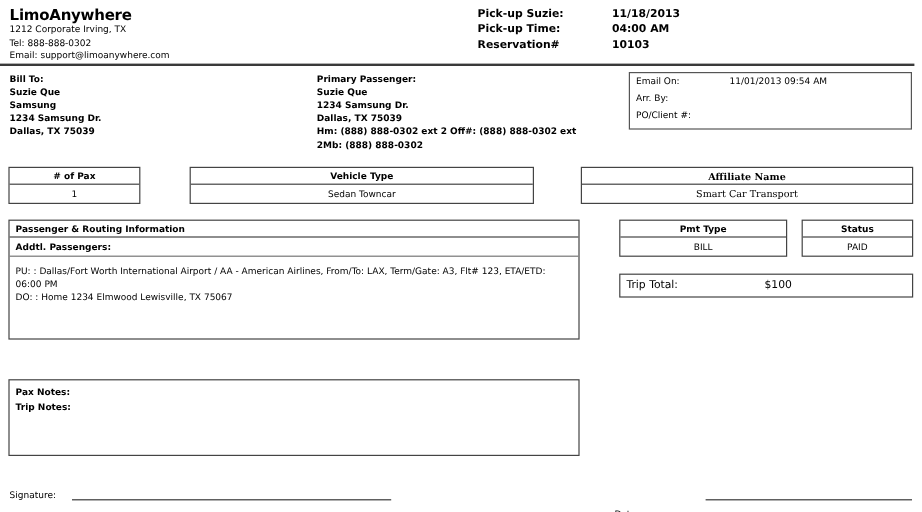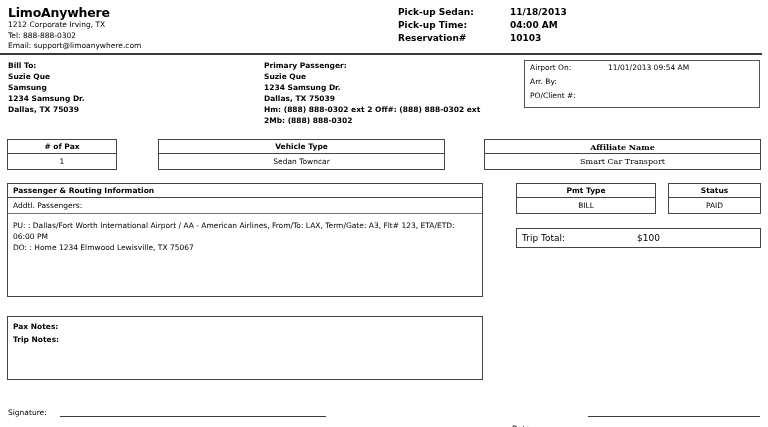--- a/index.html
+++ b/index.html
@@ -87,35 +87,35 @@
   #vehicle-type-box { left: 158px; top: 139px; width: 287px; height: 31px; }
   #affiliate-box { left: 484px; top: 139px; width: 277px; height: 31px; }
   #affiliate-box .th, #affiliate-box .td {
     font-family: "DejaVu Serif", "Liberation Serif", serif;
   }
   #affiliate-box .th { font-size: 8px; }
   #affiliate-box .td { font-size: 8px; }
 
   
   #routing-box {
-    left: 7px; top: 183px; width: 476px; height: 114px;
+    left: 7px; top: 183px; width: 476px; height: 100px;
     border: 1.5px solid #444;
     box-sizing: border-box;
   }
   #routing-header {
     font-weight: bold;
     font-size: 7.5px;
     line-height: 14px;
     height: 14px;
     padding-left: 5px;
     border-bottom: 1.5px solid #444;
     box-sizing: border-box;
   }
   #routing-addtl {
-    font-weight: normal;
+    font-weight: bold;
     font-size: 7.5px;
     line-height: 15px;
     height: 16px;
     padding-left: 5px;
     border-bottom: 1px solid #777;
     box-sizing: border-box;
   }
   #routing-body { padding: 6px 5px 0 5px; }
   .routing-line { font-size: 7.5px; line-height: 11px; }
 
@@ -179,21 +179,21 @@
 
   <div class="abs" id="company-block">
     <div id="company-name">LimoAnywhere</div>
     <div class="company-line">1212 Corporate Irving, TX</div>
     <div class="company-line">Tel: 888-888-0302</div>
     <div class="company-line">Email: support@limoanywhere.com</div>
   </div>
 
   <div class="abs" id="reservation-block">
     <div class="res-row">
-      <div class="res-label">Pick-up Sedan:</div>
+      <div class="res-label">Pick-up Suzie:</div>
       <div class="res-value">11/18/2013</div>
     </div>
     <div class="res-row">
       <div class="res-label">Pick-up Time:</div>
       <div class="res-value">04:00 AM</div>
     </div>
     <div class="res-row">
       <div class="res-label">Reservation#</div>
       <div class="res-value">10103</div>
     </div>
@@ -212,21 +212,21 @@
   <div class="abs" id="primary-pax-block">
     <div class="addr-title">Primary Passenger:</div>
     <div class="addr-line">Suzie Que</div>
     <div class="addr-line">1234 Samsung Dr.</div>
     <div class="addr-line">Dallas, TX 75039</div>
     <div class="addr-line">Hm: (888) 888-0302 ext 2 Off#: (888) 888-0302 ext 2Mb: (888) 888-0302</div>
   </div>
 
   <div class="abs" id="booked-box">
     <div class="booked-row">
-      <div class="booked-label">Airport On:</div>
+      <div class="booked-label">Email On:</div>
       <div class="booked-value">11/01/2013 09:54 AM</div>
     </div>
     <div class="booked-row">
       <div class="booked-label">Arr. By:</div>
       <div class="booked-value"></div>
     </div>
     <div class="booked-row">
       <div class="booked-label">PO/Client #:</div>
       <div class="booked-value"></div>
     </div>

